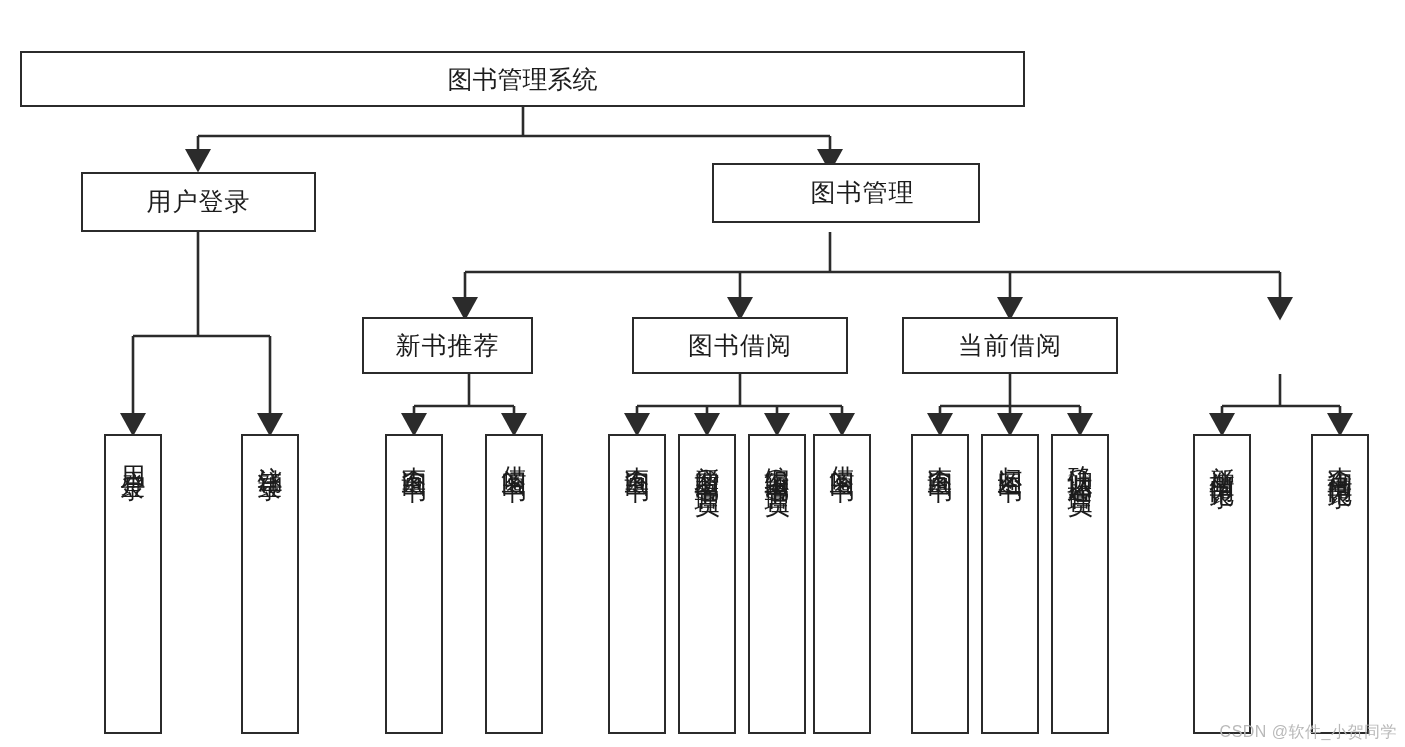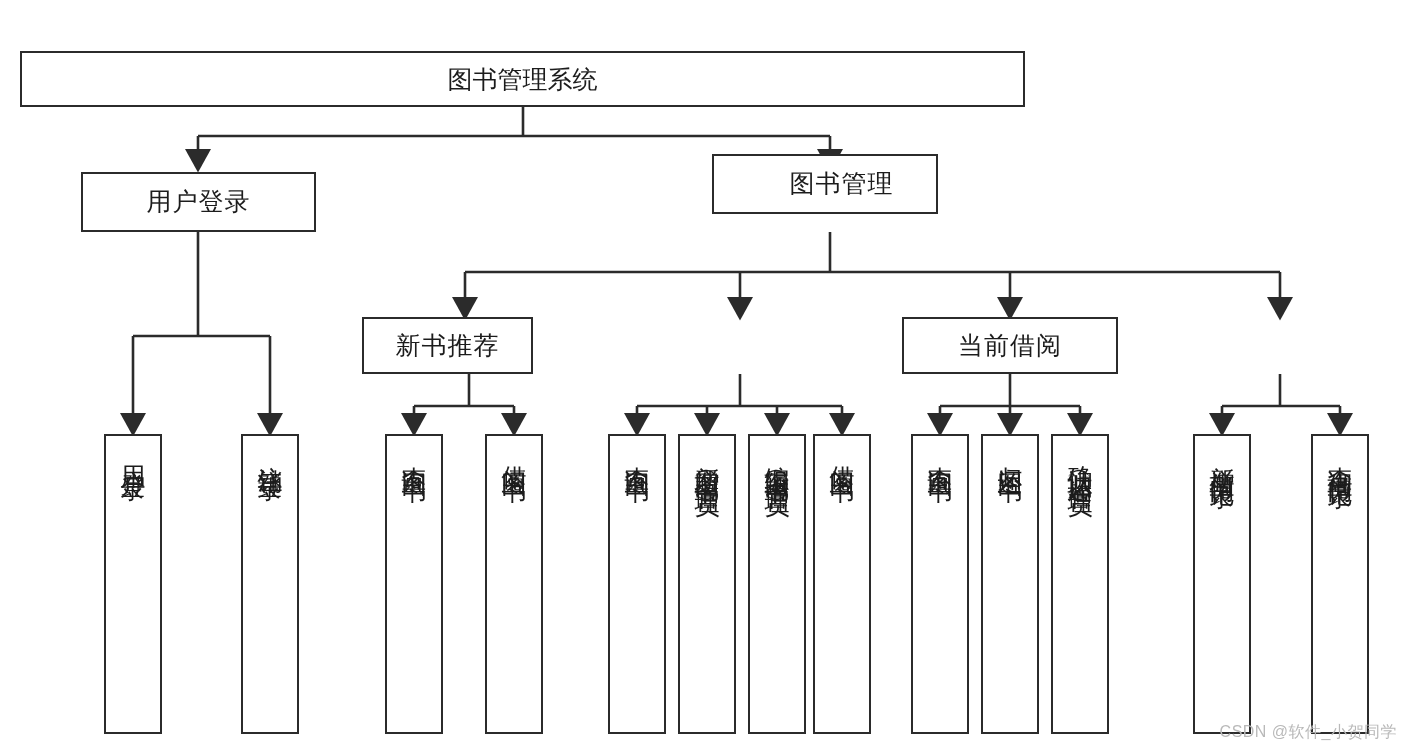--- a/index.html
+++ b/index.html
@@ -117,26 +117,29 @@
     </g>
   </svg>
 
   <div class="node root" style="left:20px;top:14px;width:1005px;height:56px;margin-top:37px;">
     <span>图书管理系统</span>
   </div>
 
   <div class="node horiz" style="left:81px;top:172px;width:235px;height:60px;">
     <span>用户登录</span>
   </div>
-  <div class="node horiz" style="left:712px;top:154px;width:226px;height:60px;padding-left:33px;">
+  <div class="node horiz" style="left:712px;top:163px;width:268px;height:60px;padding-left:33px;">
     <span>图书管理</span>
   </div>
 
   <div class="node horiz" style="left:362px;top:317px;width:171px;height:57px;">
     <span>新书推荐</span>
+  </div>
+  <div class="node horiz" style="left:632px;top:317px;width:216px;height:57px;">
+    <span>图书借阅</span>
   </div>
   <div class="node horiz" style="left:902px;top:317px;width:216px;height:57px;">
     <span>当前借阅</span>
   </div>
 
   <div class="node vert" style="left:104px;top:434px;width:58px;height:300px;">
     <span class="vtext">用户登录</span>
   </div>
   <div class="node vert" style="left:241px;top:434px;width:58px;height:300px;">
     <span class="vtext">注销登录</span>

